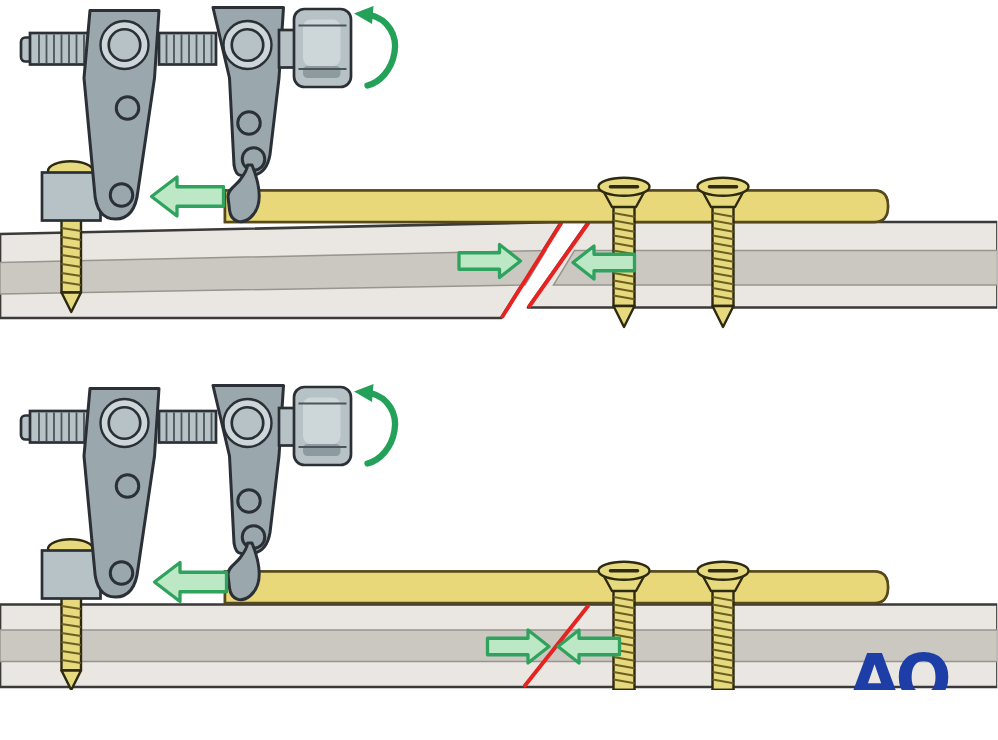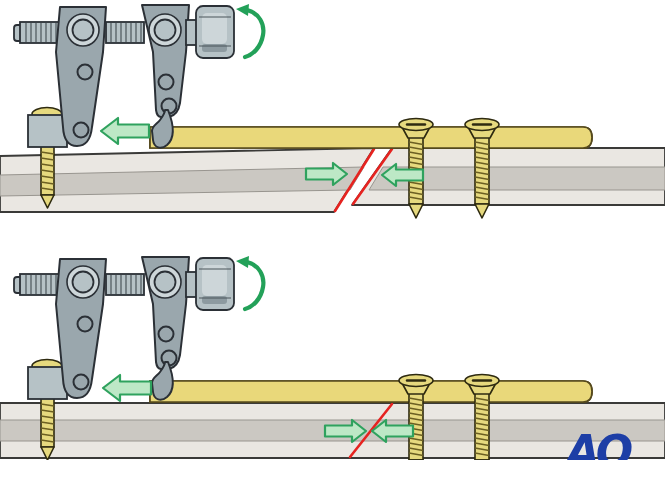--- a/index.html
+++ b/index.html
@@ -6,21 +6,21 @@
     --bg:#ffffff; --outline:#2b3036;
     --metal:#9aa7ad; --metal-mid:#b6c2c6; --metal-light:#cdd6d9; --metal-shade:#8d9aa0;
     --bone:#eae7e2; --bone-shadow:#cbc8c2; --bone-line:#98958f; --bone-outline:#3a3a38;
     --plate:#e9d87a; --plate-dark:#c7b450; --plate-hole:#f3ea9f; --plate-outline:#55491d;
     --screw:#e6d97e; --screw-dark:#6b5f22; --screw-outline:#2e2a10;
     --arrow-fill:#bde8c6; --arrow-stroke:#2fa25e; --rotation:#23a159;
     --fracture:#e62320; --logo:#1d3ea6;
   }
   html,body{margin:0;padding:0;background:var(--bg);}
   .stage{width:665px;height:460px;background:var(--bg);overflow:hidden;position:relative;
-         font-family:"DejaVu Sans","Liberation Sans",sans-serif;font-style:italic;}
+         font-family:"DejaVu Sans","Liberation Sans",sans-serif;}
   svg{display:block;}
   .bone{fill:var(--bone);stroke:var(--bone-outline);stroke-width:1.8;stroke-linejoin:round;}
   .bone-band{fill:var(--bone-shadow);stroke:var(--bone-line);stroke-width:1;}
   .metal{fill:var(--metal);stroke:var(--outline);stroke-width:2;stroke-linejoin:round;}
   .metal-mid{fill:var(--metal-mid);stroke:var(--outline);stroke-width:1.8;}
   .metal-light{fill:var(--metal-light);stroke:var(--outline);stroke-width:1.6;}
   .metal-light-ns{fill:var(--metal-light);}
   .metal-shade-ns{fill:var(--metal-shade);}
   .thread{stroke:#4b555b;stroke-width:1.2;fill:none;}
   .plate-body{fill:var(--plate);stroke:var(--plate-outline);stroke-width:1.7;}

